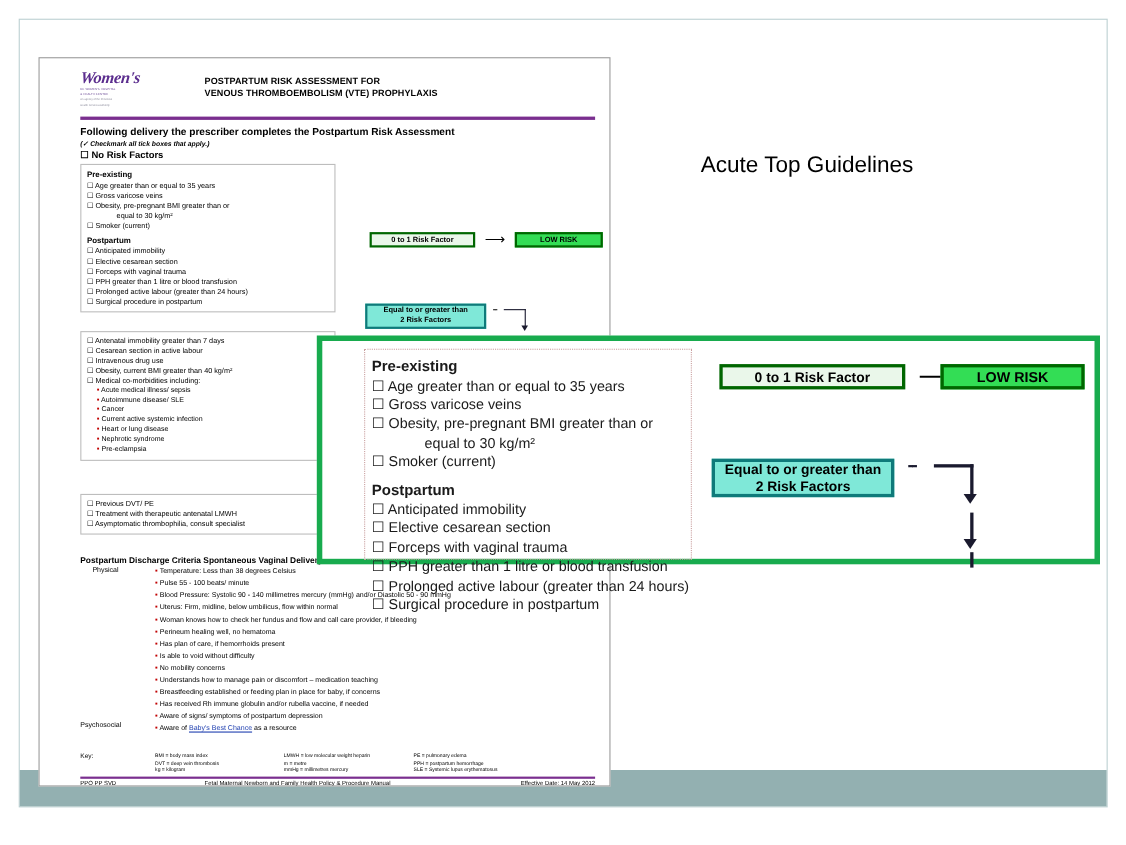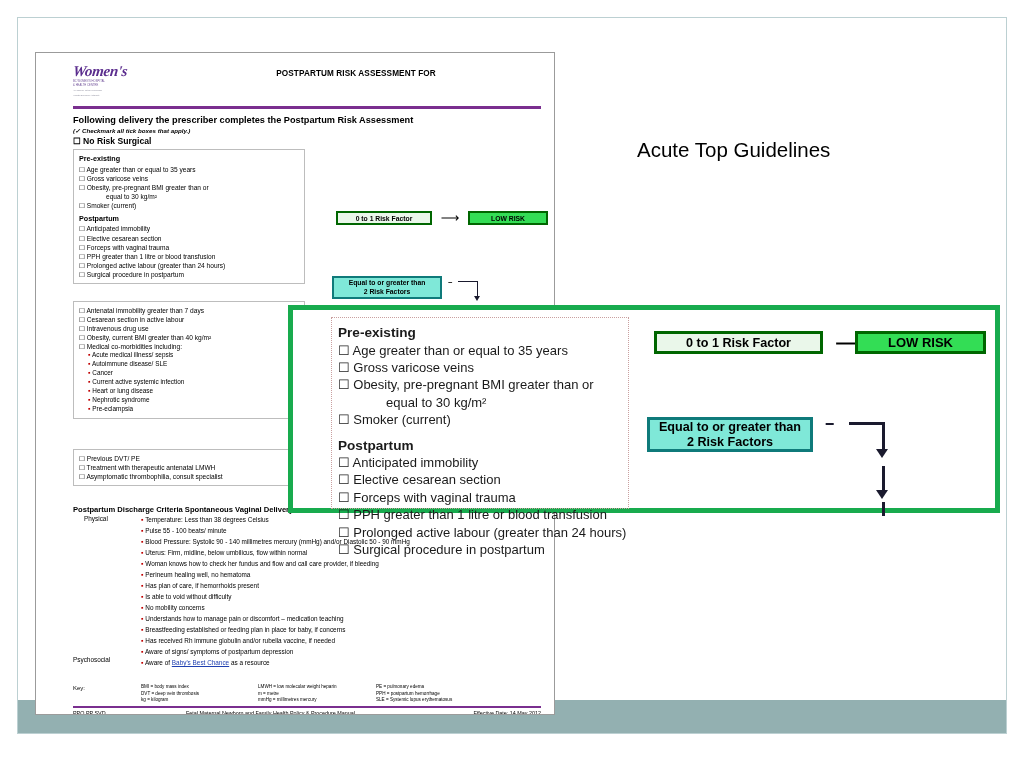--- a/index.html
+++ b/index.html
@@ -53,21 +53,20 @@
   }
   #logo-sub {
     margin-top: 1px;
     font-size: 2.6px; color: #6b4a96; line-height: 3.4px;
     letter-spacing: 0.1px;
   }
   #logo-sub2 { margin-top: 1.5px; font-size: 2.4px; color: #8a8a9a; line-height: 3.2px; }
 
   #doc-title {
     position: absolute; left: 150px; top: 16px; width: 340px;
-    text-align: center;
     font-size: 8.2px; font-weight: bold; color: #000;
     line-height: 10.5px; letter-spacing: 0.1px;
   }
   #purple-rule {
     position: absolute; left: 37px; top: 53px; width: 468px; height: 2.6px;
     background: #7a2f8f;
   }
 
   #lead-line {
     position: absolute; left: 37px; top: 62px;
@@ -241,28 +240,29 @@
     <div class="doc-header">
       <div id="logo">
         <div id="logo-script">Women's</div>
         <div id="logo-sub">BC WOMEN'S HOSPITAL</div>
         <div id="logo-sub">&amp; HEALTH CENTRE</div>
         <div id="logo-sub2">An agency of the Provincial</div>
         <div id="logo-sub2">Health Services Authority</div>
       </div>
       <div id="doc-title">
         <div>POSTPARTUM RISK ASSESSMENT FOR</div>
+        <div>VENOUS THROMBOEMBOLISM (VTE) PROPHYLAXIS</div>
       </div>
     </div>
 
     <div id="purple-rule"></div>
 
     <div id="lead-line">Following delivery the prescriber completes the Postpartum Risk Assessment</div>
     <div id="lead-note">(✓ Checkmark all tick boxes that apply.)</div>
-    <div id="no-risk">☐ No Risk Surgical</div>
+    <div id="no-risk">☐ No Risk Factors</div>
 
     <div class="dtable" id="dtable1">
       <div class="dcell">
         <div class="dhead">Pre-existing</div>
         <div class="drow">☐ Age greater than or equal to 35 years</div>
         <div class="drow">☐ Gross varicose veins</div>
         <div class="drow">☐ Obesity, pre-pregnant BMI greater than or</div>
         <div class="drow dind">equal to 30 kg/m²</div>
         <div class="drow">☐ Smoker (current)</div>
         <div class="gap"></div>

